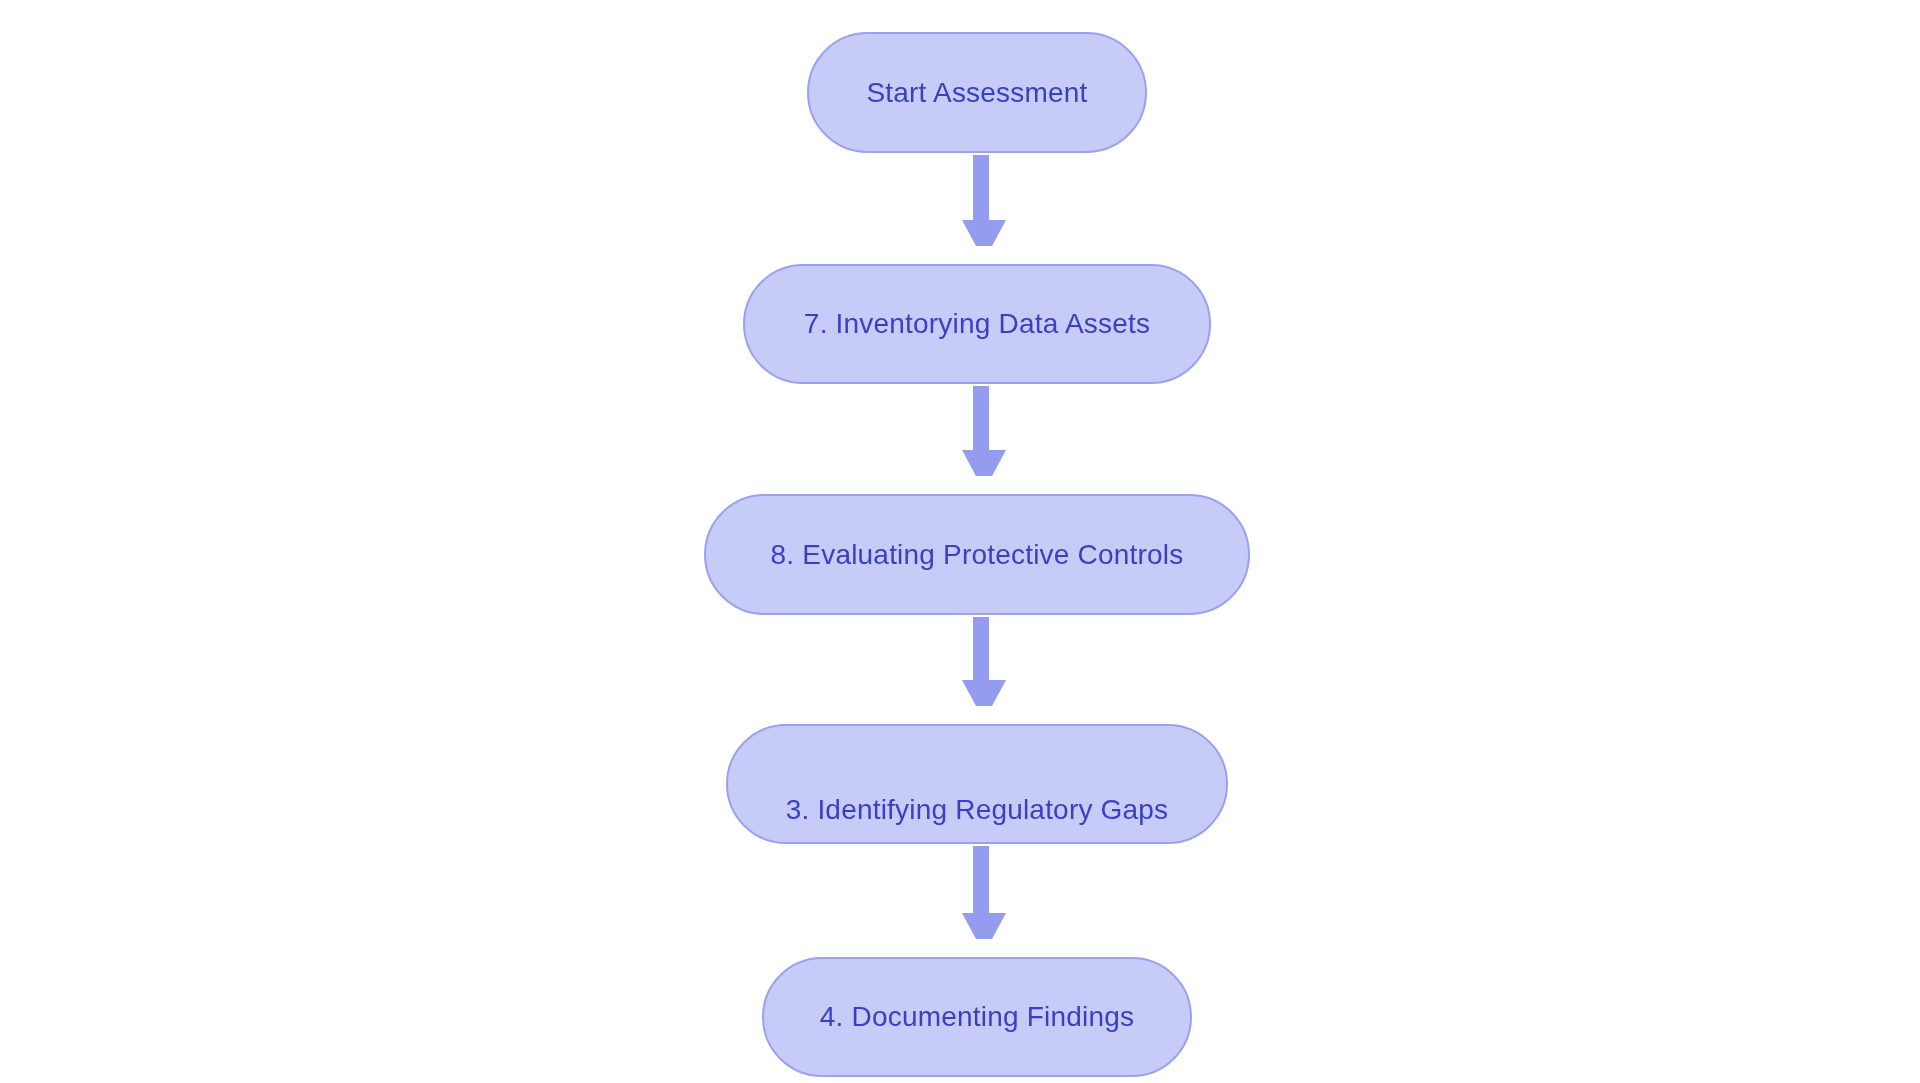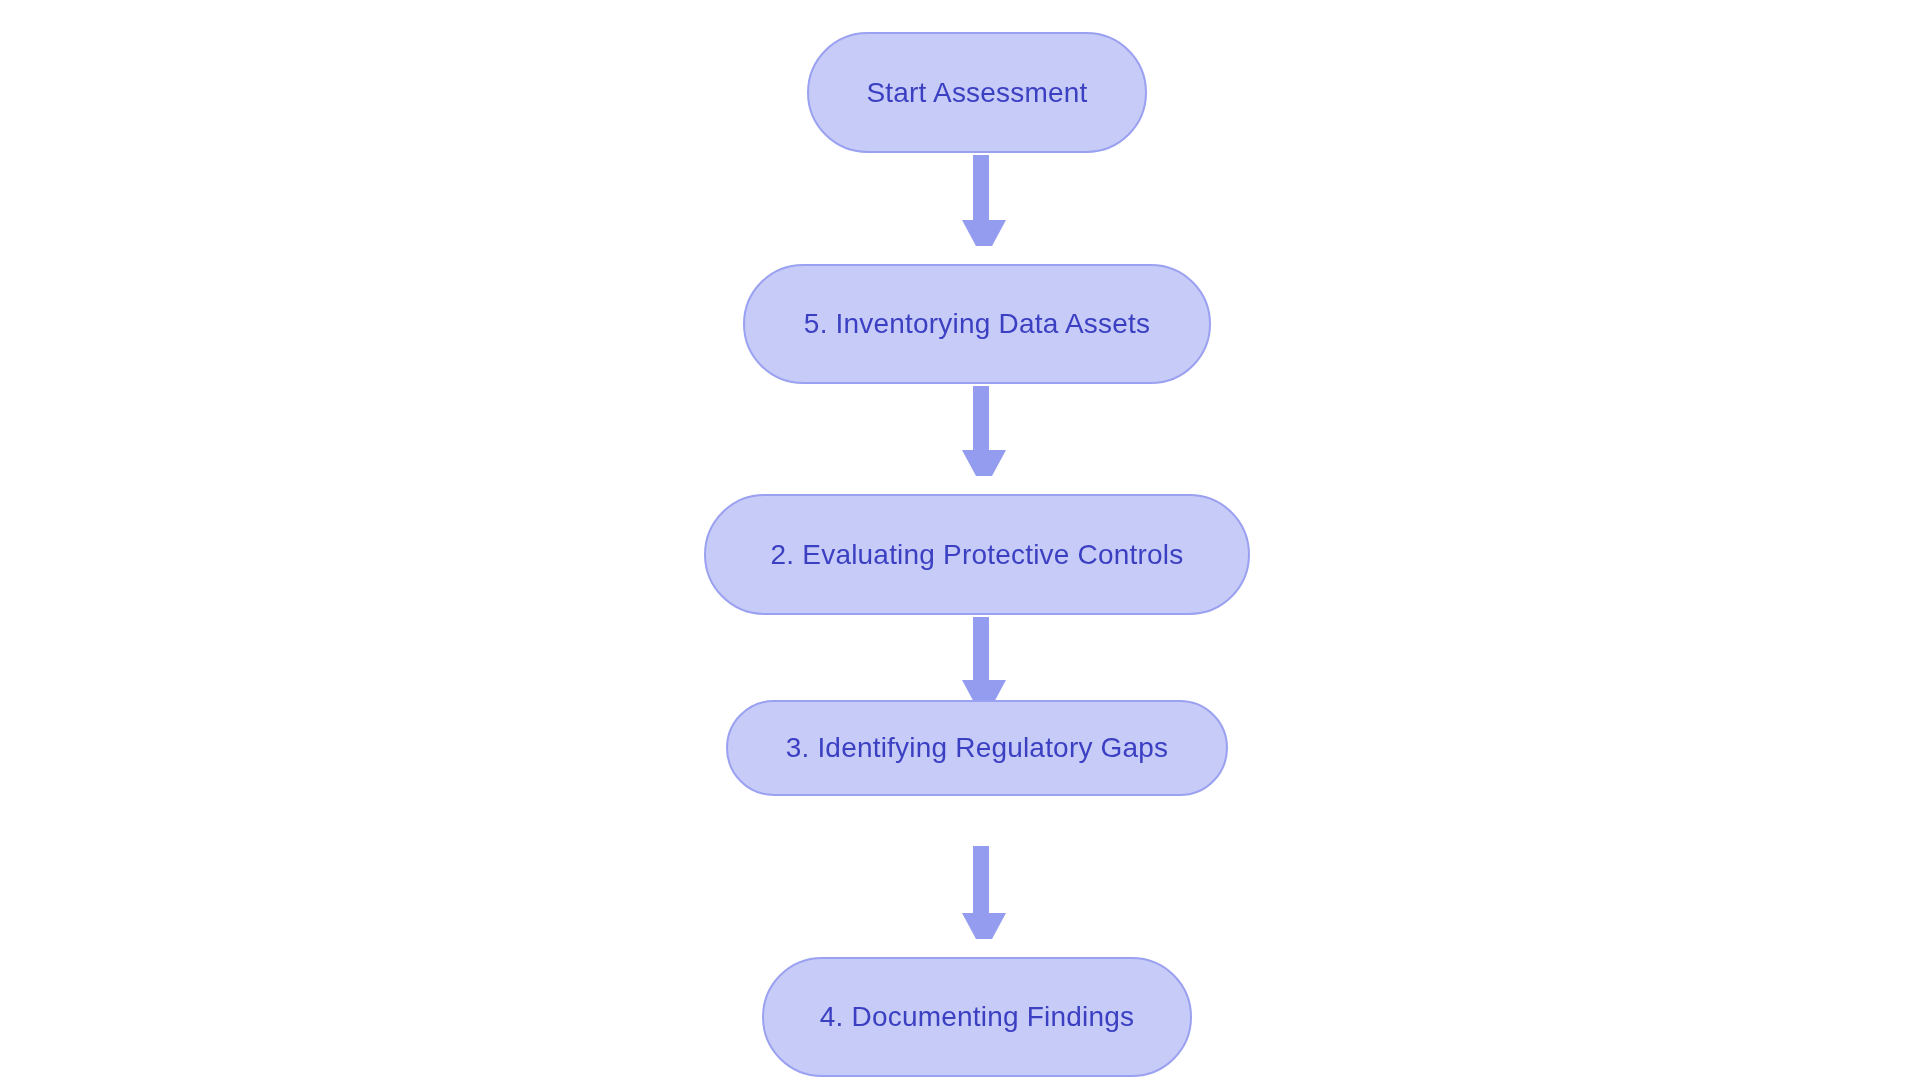--- a/index.html
+++ b/index.html
@@ -31,21 +31,21 @@
     justify-content: center;
     color: var(--node-text);
     font-size: 28px;
     font-weight: 500;
     letter-spacing: 0.2px;
     text-align: center;
   }
   .node-1 { left: 791px; top: 16px;  width: 340px; height: 121px; }
   .node-2 { left: 727px; top: 248px; width: 468px; height: 120px; }
   .node-3 { left: 688px; top: 478px; width: 546px; height: 121px; }
-  .node-4 { left: 710px; top: 684px; width: 502px; height: 96px; }
+  .node-4 { left: 710px; top: 708px; width: 502px; height: 120px; align-items: flex-end; }
   .node-5 { left: 746px; top: 941px; width: 430px; height: 120px; justify-content: center; }
 
   .arrow {
     position: absolute;
     left: 946px;
     width: 28px;
   }
   .arrow-1 { top: 139px; height: 107px; }
   .arrow-2 { top: 370px; height: 106px; }
   .arrow-3 { top: 601px; height: 105px; }
@@ -77,30 +77,30 @@
   <div class="node node-1">
     <span>Start Assessment</span>
   </div>
 
   <div class="arrow arrow-1">
     <div class="shaft"></div>
     <div class="head"></div>
   </div>
 
   <div class="node node-2">
-    <span>5. Inventorying Data Assets</span>
+    <span>7. Inventorying Data Assets</span>
   </div>
 
   <div class="arrow arrow-2">
     <div class="shaft"></div>
     <div class="head"></div>
   </div>
 
   <div class="node node-3">
-    <span>2. Evaluating Protective Controls</span>
+    <span>8. Evaluating Protective Controls</span>
   </div>
 
   <div class="arrow arrow-3">
     <div class="shaft"></div>
     <div class="head"></div>
   </div>
 
   <div class="node node-4">
     <span>3. Identifying Regulatory Gaps</span>
   </div>

